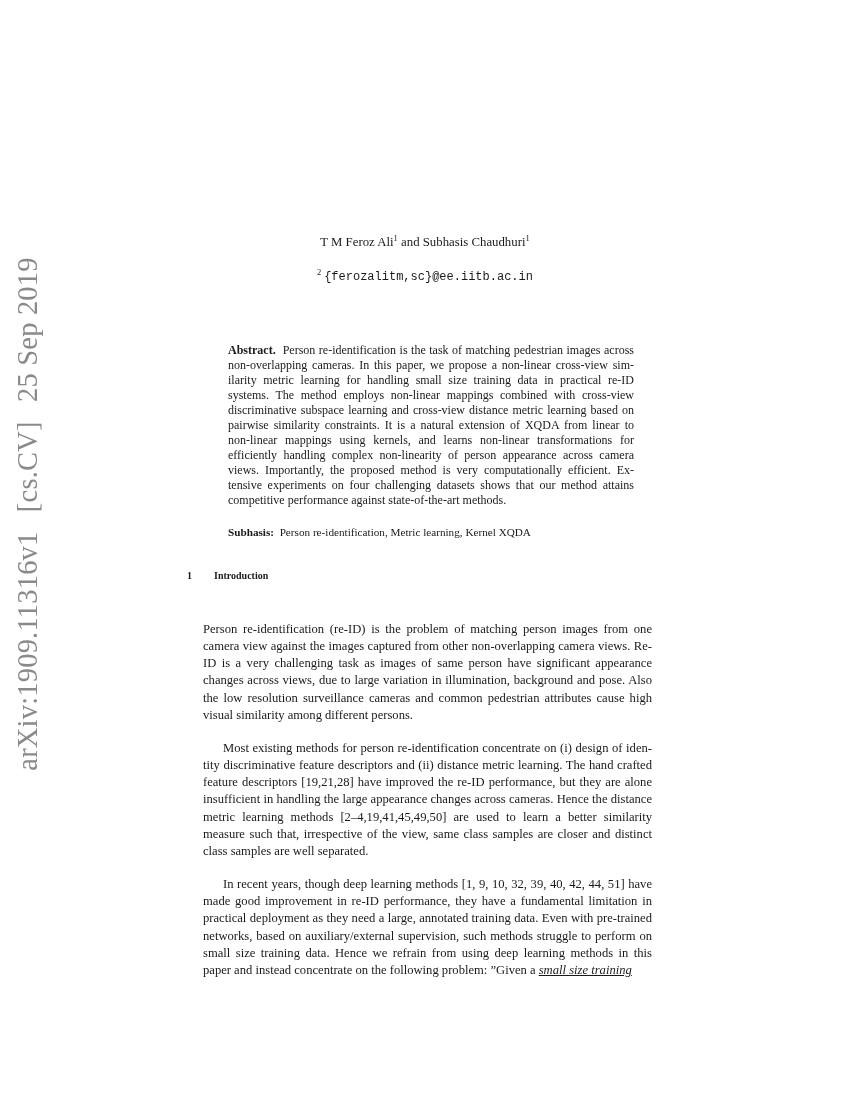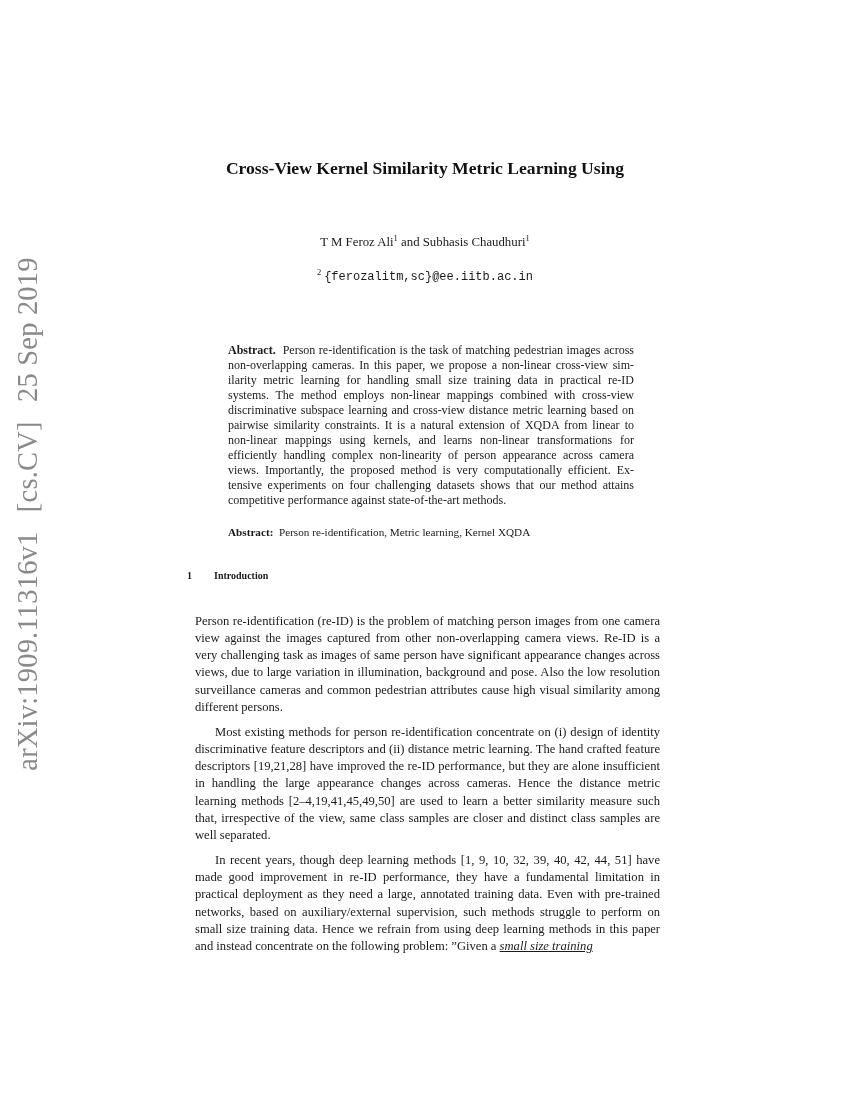--- a/index.html
+++ b/index.html
@@ -88,56 +88,55 @@
   .section-heading .num { display: inline-block; width: 27px; }
   .body-text {
     position: absolute;
     top: 605px;
     left: 187px;
     width: 481px;
     font-size: 12.6px;
     line-height: 17.15px;
     text-align: justify;
   }
-  .body-text p { margin: 8px; }
+  .body-text p { margin: 16px; }
   .body-text p.indent { text-indent: 20px; }
   .body-text i { font-style: italic; text-decoration: underline; }
 </style>
 </head>
 <body>
 
 <div class="arxiv-stamp">
   <span>arXiv:1909.11316v1</span>
   <span>[cs.CV]</span>
   <span>25 Sep 2019</span>
 </div>
 
 <div class="title">
-  <div>Cross-View Kernel Similarity Metric Learning Using</div>
 </div>
 
 <div class="authors">
   <span>T M Feroz Ali</span><sup>1</sup>
   <span>and</span>
   <span>Subhasis Chaudhuri</span><sup>1</sup>
 </div>
 
 <div class="affil">
   <div>
     <sup>2</sup>&nbsp;<span class="mono">{ferozalitm,sc}@ee.iitb.ac.in</span>
   </div>
 </div>
 
 <div class="abstract">
   <b>Abstract.</b>&nbsp;
   <span>Person re-identification is the task of matching pedestrian images across non-overlapping cameras. In this paper, we propose a non-linear cross-view sim­ilarity metric learning for handling small size training data in practical re-ID systems. The method employs non-linear mappings combined with cross-view discriminative subspace learning and cross-view distance metric learning based on pairwise similarity constraints. It is a natural extension of XQDA from linear to non-linear mappings using kernels, and learns non-linear transformations for efficiently handling complex non-linearity of person appearance across camera views. Importantly, the proposed method is very computationally efficient. Ex­tensive experiments on four challenging datasets shows that our method attains competitive performance against state-of-the-art methods.</span>
 </div>
 
 <div class="keywords">
-  <b>Abstract:</b>&nbsp;
+  <b>Subhasis:</b>&nbsp;
   <span>Person re-identification, Metric learning, Kernel XQDA</span>
 </div>
 
 <div class="section-heading">
   <span class="num">1</span><span>Introduction</span>
 </div>
 
 <div class="body-text">
   <p>Person re-identification (re-ID) is the problem of matching person images from one camera view against the images captured from other non-overlapping camera views. Re-ID is a very challenging task as images of same person have significant appearance changes across views, due to large variation in illumination, background and pose. Also the low resolution surveillance cameras and common pedestrian attributes cause high visual similarity among different persons.</p>
   <p class="indent">Most existing methods for person re-identification concentrate on (i) design of iden­tity discriminative feature descriptors and (ii) distance metric learning. The hand crafted feature descriptors [19,21,28] have improved the re-ID performance, but they are alone insufficient in handling the large appearance changes across cameras. Hence the dis­tance metric learning methods [2–4,19,41,45,49,50] are used to learn a better similarity measure such that, irrespective of the view, same class samples are closer and distinct class samples are well separated.</p>

